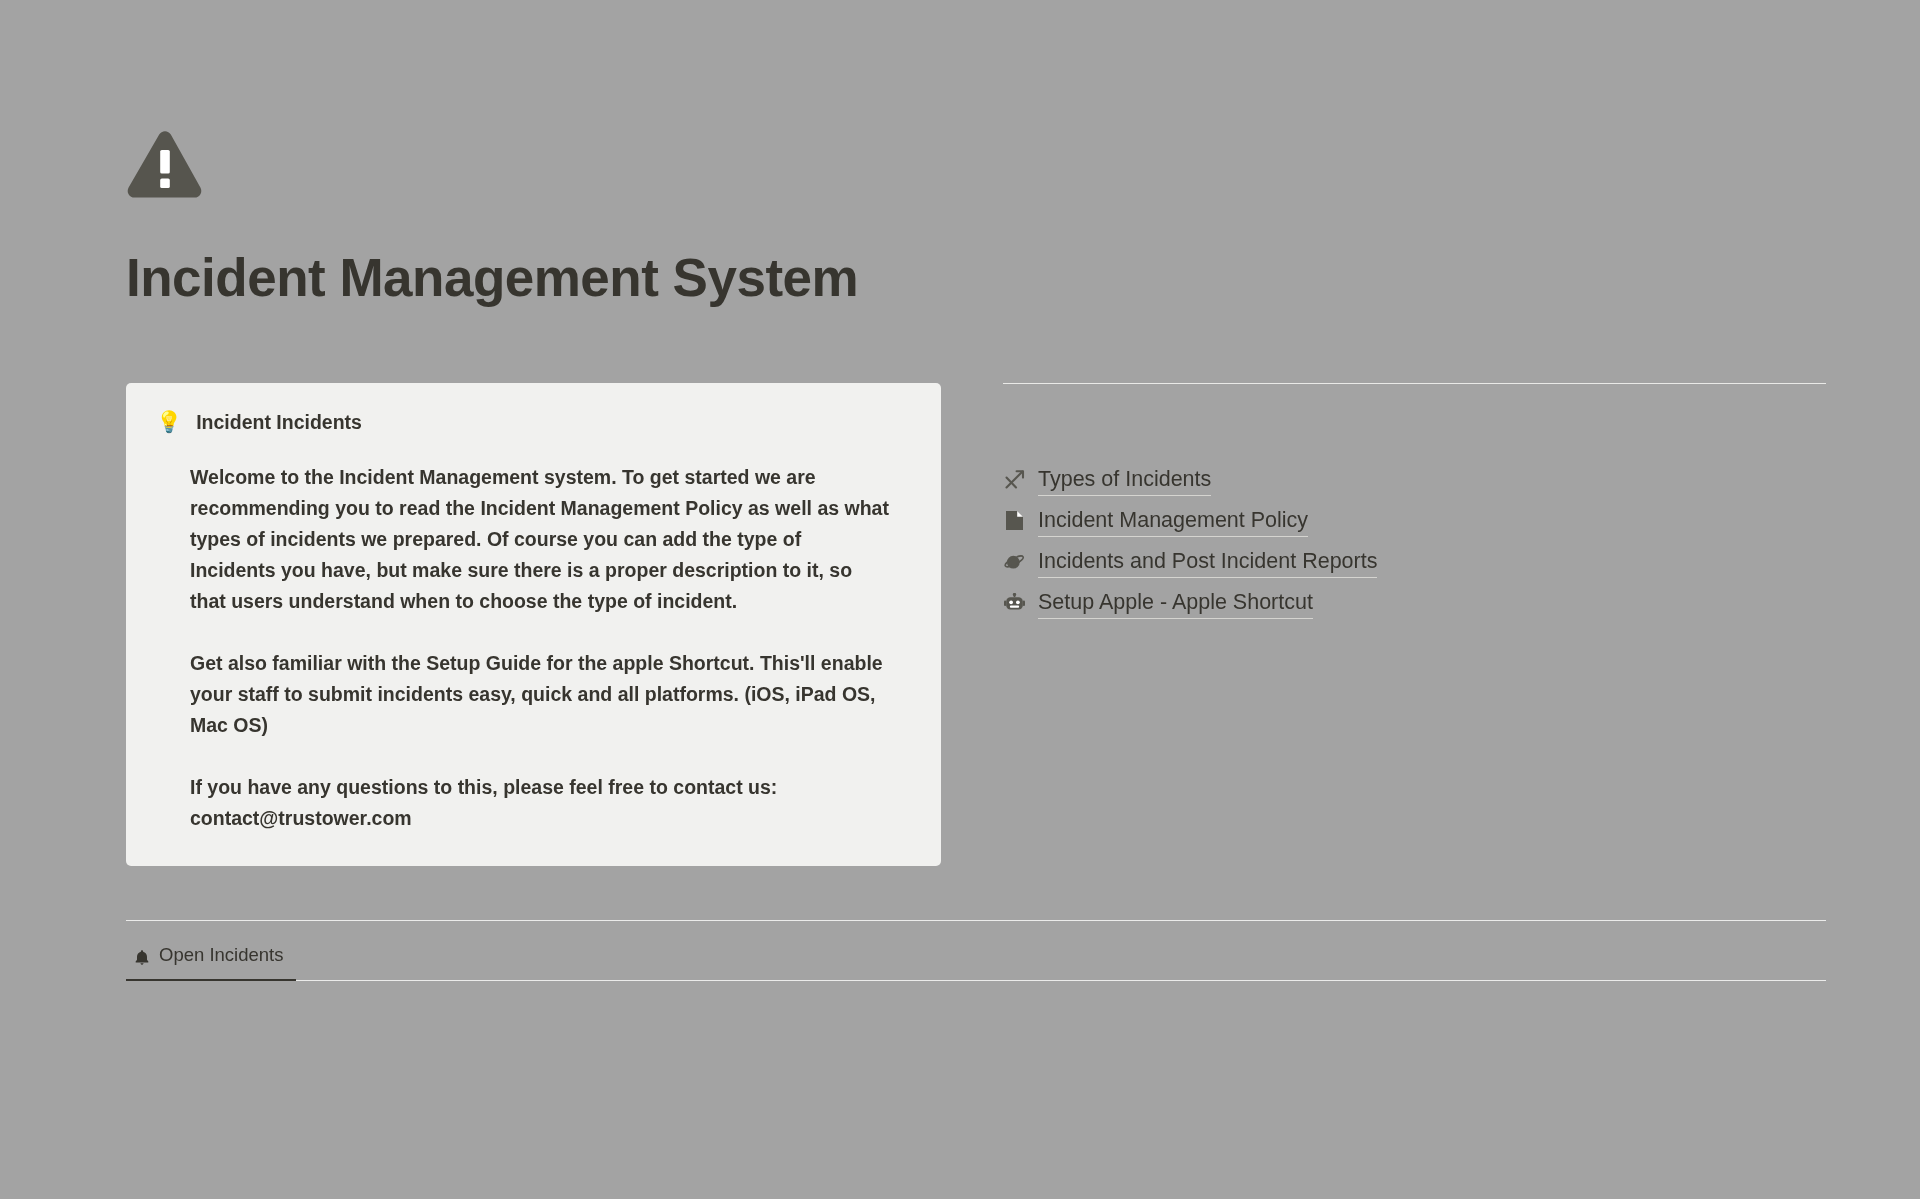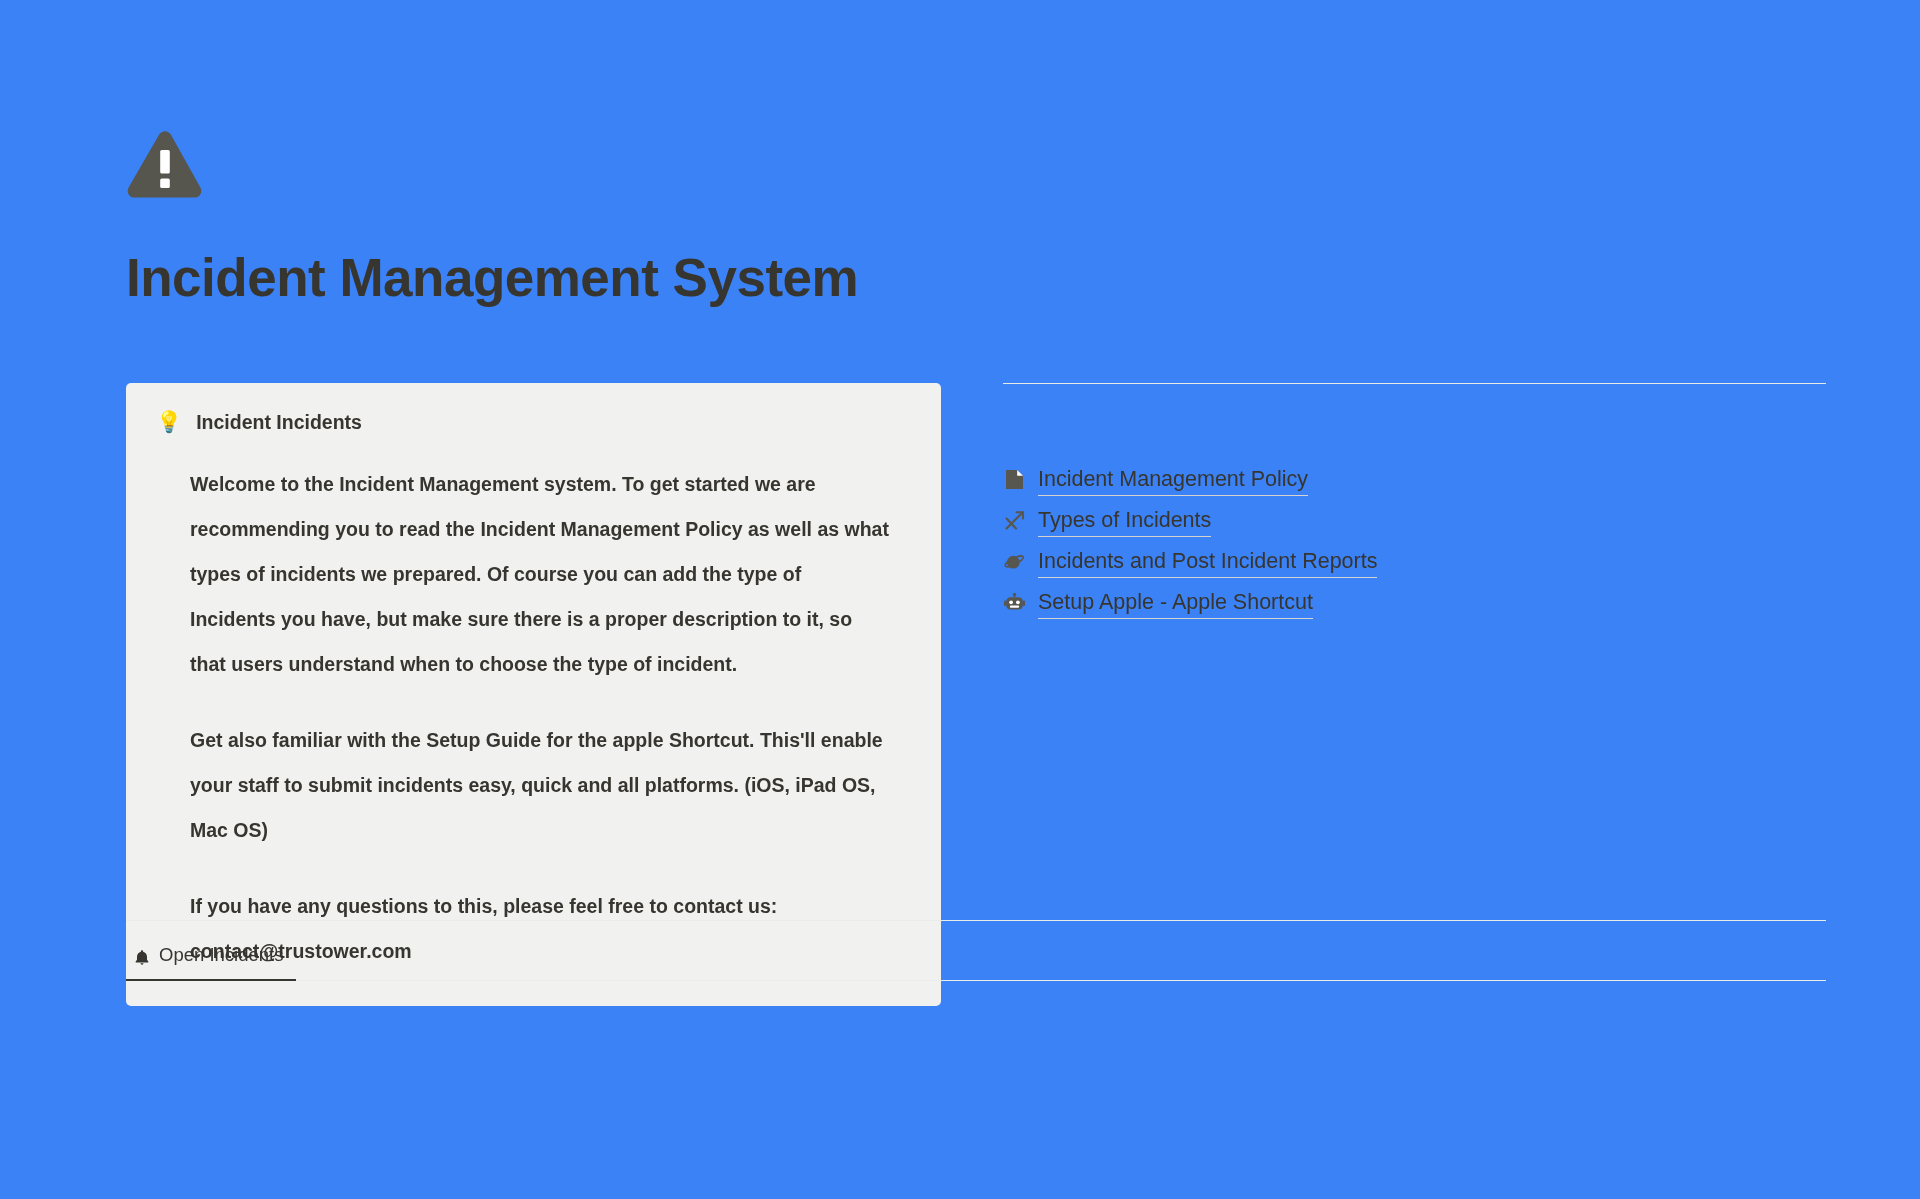--- a/index.html
+++ b/index.html
@@ -9,21 +9,21 @@
     height: 1199px;
     background: #ffffff;
     font-family: "Liberation Sans", sans-serif;
     -webkit-font-smoothing: antialiased;
   }
 
   .page {
     position: relative;
     width: 1920px;
     height: 1199px;
-    background: #3b82f6;
+    background: #a3a3a3;
     overflow: hidden;
   }
 
   
   .header {
     position: absolute;
     left: 126px;
     top: 128px;
     width: 1700px;
   }
@@ -97,21 +97,21 @@
     color: #37352f;
   }
 
   .callout-body {
     margin-top: 26px;
     padding-left: 34px;
   }
 
   .callout-body p {
     font-size: 19.5px;
-    line-height: 45px;
+    line-height: 31px;
     font-weight: bold;
     color: #37352f;
     max-width: 700px;
   }
 
   .callout-body p + p {
     margin-top: 31px;
   }
 
   
@@ -245,42 +245,42 @@
       </div>
     </div>
 
     <div class="col-gap"></div>
 
     <div class="col-right">
 
       <div class="right-divider"></div>
 
       <ul class="link-list">
-
-        <li class="link-item">
-          <span class="link-emoji">
-            <svg width="19" height="21" viewBox="0 0 19 21" xmlns="http://www.w3.org/2000/svg" aria-hidden="true">
-              <path d="M1 1h11.2L18 6.8V20H1z" fill="#57564f"></path>
-              <path d="M12.2 1v5.8H18z" fill="#ffffff"></path>
-            </svg>
-          </span>
-          <span class="link-text">Incident Management Policy</span>
-        </li>
 
         <li class="link-item">
           <span class="link-emoji">
             <svg width="21" height="21" viewBox="0 0 21 21" xmlns="http://www.w3.org/2000/svg" aria-hidden="true">
               <g stroke="#57564f" stroke-width="2.1" stroke-linecap="round" fill="none">
                 <line x1="2.5" y1="18.5" x2="18.5" y2="2.5"></line>
                 <line x1="2.5" y1="8.5" x2="12" y2="18.5"></line>
               </g>
               <path d="M12.6 2.2h6.4v6.4" stroke="#57564f" stroke-width="2.1" fill="none" stroke-linecap="round" stroke-linejoin="round"></path>
             </svg>
           </span>
           <span class="link-text">Types of Incidents</span>
+        </li>
+
+        <li class="link-item">
+          <span class="link-emoji">
+            <svg width="19" height="21" viewBox="0 0 19 21" xmlns="http://www.w3.org/2000/svg" aria-hidden="true">
+              <path d="M1 1h11.2L18 6.8V20H1z" fill="#57564f"></path>
+              <path d="M12.2 1v5.8H18z" fill="#ffffff"></path>
+            </svg>
+          </span>
+          <span class="link-text">Incident Management Policy</span>
         </li>
 
         <li class="link-item">
           <span class="link-emoji">
             <svg width="21" height="19" viewBox="0 0 21 19" xmlns="http://www.w3.org/2000/svg" aria-hidden="true">
               <circle cx="9.3" cy="10.2" r="6.4" fill="#57564f"></circle>
               <ellipse cx="10.2" cy="9.4" rx="10" ry="3.1" transform="rotate(-27 10.2 9.4)" fill="none" stroke="#57564f" stroke-width="1.5"></ellipse>
             </svg>
           </span>
           <span class="link-text">Incidents and Post Incident Reports</span>

